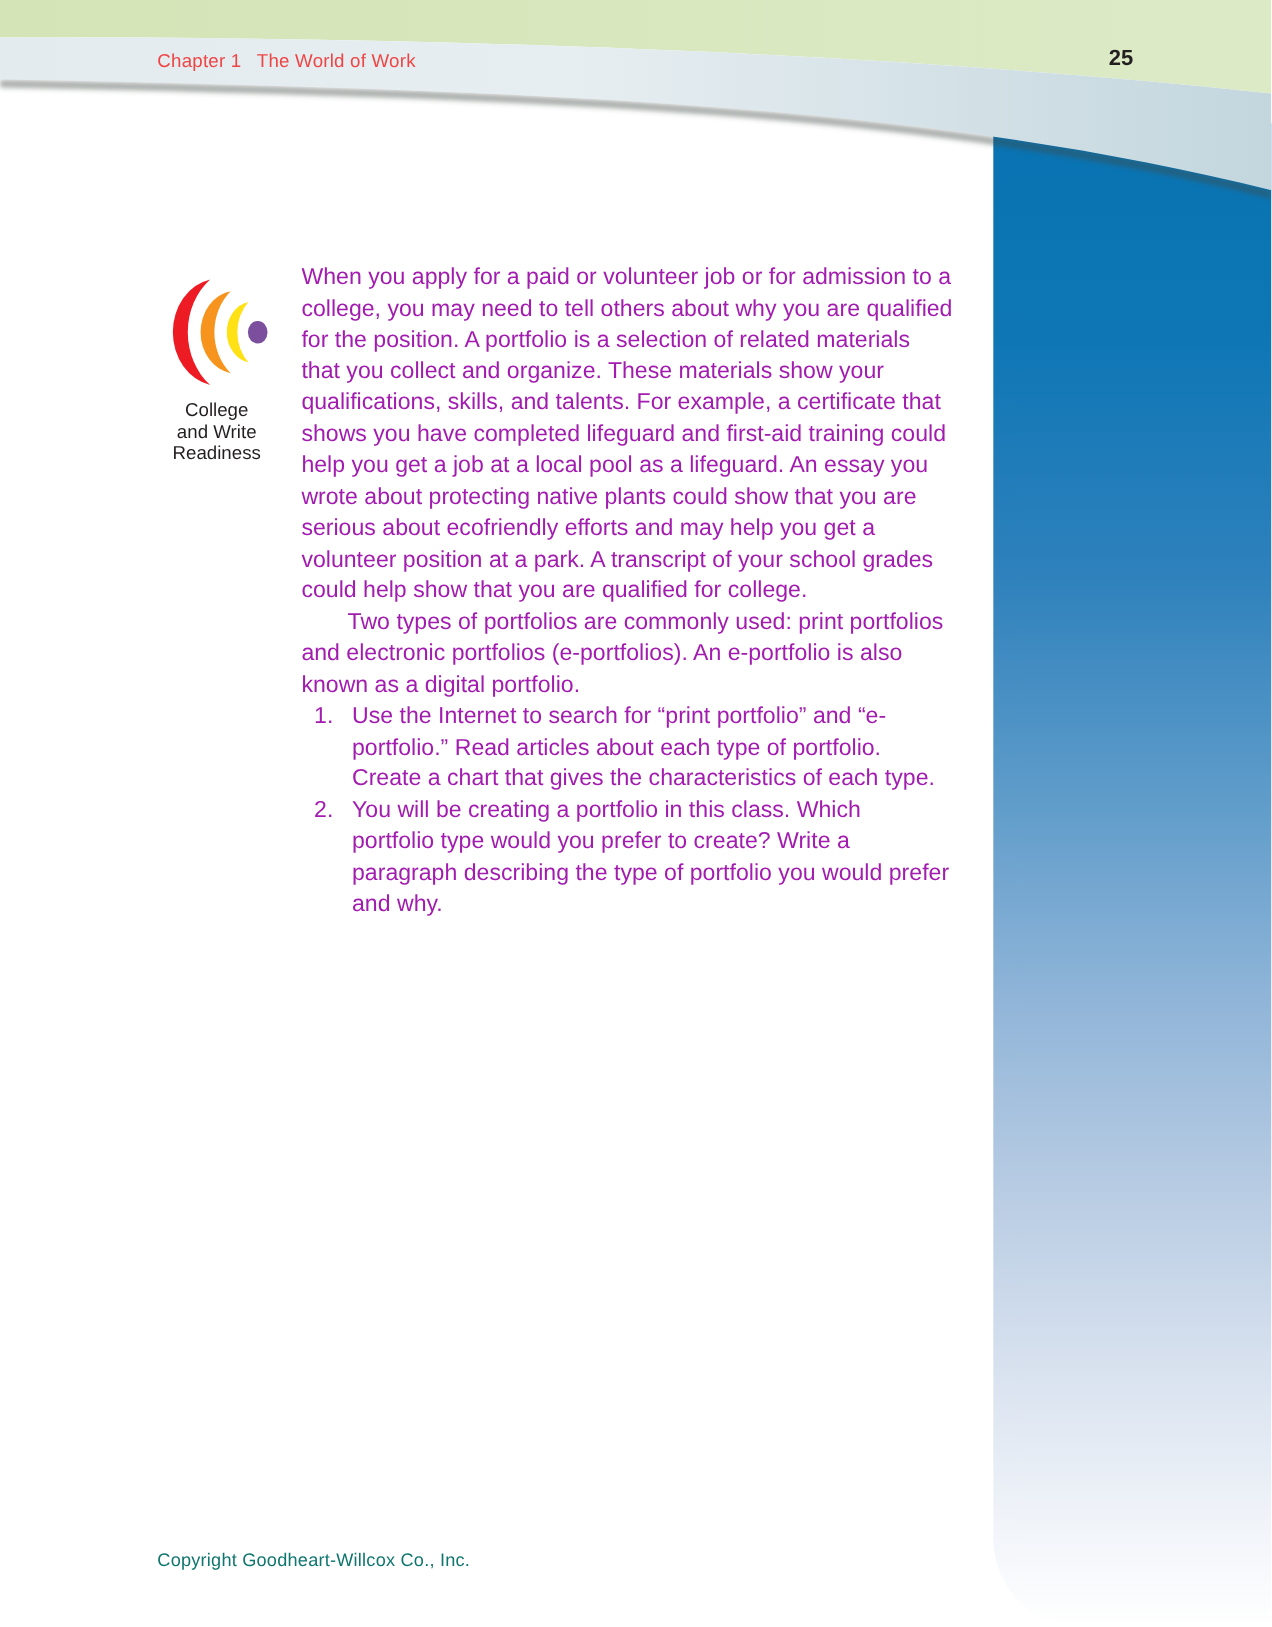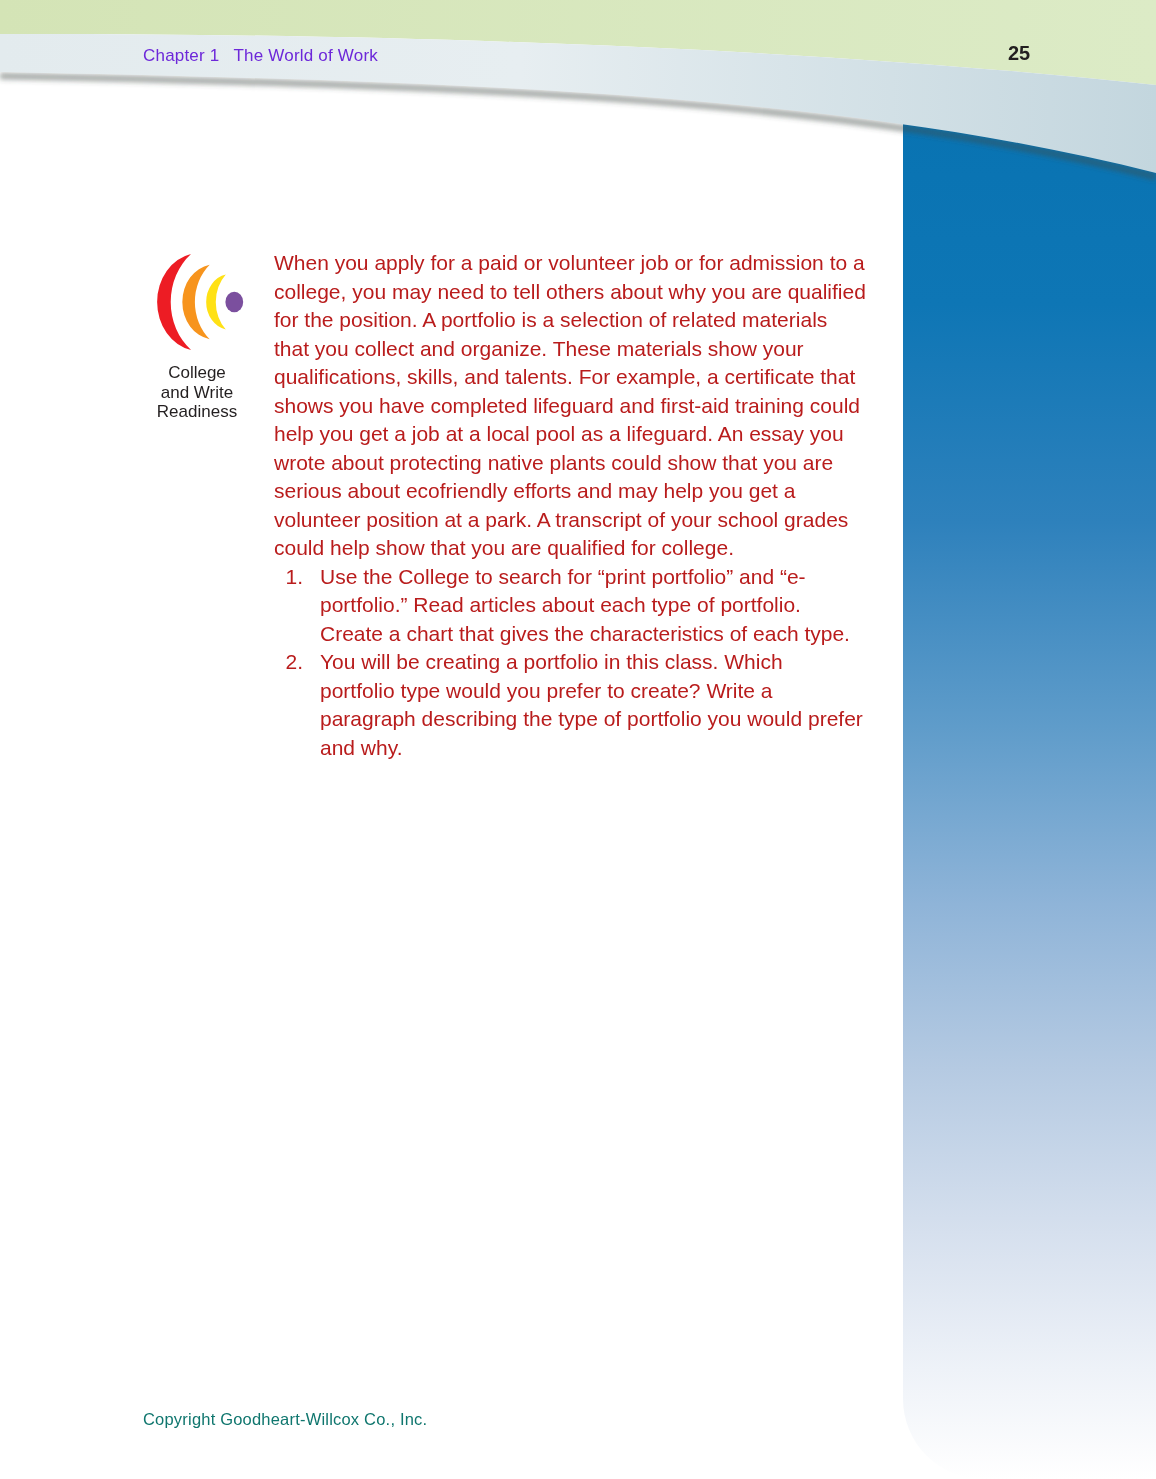--- a/index.html
+++ b/index.html
@@ -40,21 +40,21 @@
     left: 0; top: 0;
     width: 1156px;
     height: 210px;
   }
 
   .chapter-line {
     position: absolute;
     left: 143px;
     top: 46px;
     font-size: 17px;
-    color: #6d28d9;
+    color: #ef4444;
     letter-spacing: 0.2px;
     white-space: pre;
   }
   .chapter-line .sep { display: inline-block; width: 14px; }
 
   .page-number {
     position: absolute;
     left: 1008px;
     top: 42px;
     font-size: 20px;
@@ -86,25 +86,25 @@
     font-size: 17px;
     font-weight: normal;
     line-height: 19.5px;
     color: #231f20;
     width: 104px;
   }
 
   .body-col {
     position: absolute;
     left: 274px;
-    top: 249px;
+    top: 238px;
     width: 592px;
     font-size: 21px;
     line-height: 28.5px;
-    color: #b91c1c;
+    color: #a21caf;
   }
   .body-col p { margin: 0; }
   .para-indent { text-indent: 42px; }
 
   .num-list { margin-top: 0; }
   .num-item { display: flex; }
   .num-item .num {
     width: 29px;
     flex: 0 0 29px;
     text-align: right;
@@ -167,24 +167,25 @@
     </svg>
     <div class="ccr-caption">
       <div>College</div>
       <div>and Write</div>
       <div>Readiness</div>
     </div>
   </div>
 
   <div class="body-col">
     <p>When you apply for a paid or volunteer job or for admission to a college, you may need to tell others about why you are qualified for the position. A portfolio is a selection of related materials that you collect and organize. These materials show your qualifications, skills, and talents. For example, a certificate that shows you have completed lifeguard and first-aid training could help you get a job at a local pool as a lifeguard. An essay you wrote about protecting native plants could show that you are serious about ecofriendly efforts and may help you get a volunteer position at a park. A transcript of your school grades could help show that you are qualified for college.</p>
+    <p class="para-indent">Two types of portfolios are commonly used: print portfolios and electronic portfolios (e-portfolios). An e-portfolio is also known as a digital portfolio.</p>
     <div class="num-list">
       <div class="num-item">
         <div class="num">1.</div>
-        <div class="itxt">Use the College to search for “print portfolio” and “e-portfolio.” Read articles about each type of portfolio. Create a chart that gives the characteristics of each type.</div>
+        <div class="itxt">Use the Internet to search for “print portfolio” and “e-portfolio.” Read articles about each type of portfolio. Create a chart that gives the characteristics of each type.</div>
       </div>
       <div class="num-item">
         <div class="num">2.</div>
         <div class="itxt">You will be creating a portfolio in this class. Which portfolio type would you prefer to create? Write a paragraph describing the type of portfolio you would prefer and why.</div>
       </div>
     </div>
   </div>
 
   <div class="footer-line">Copyright Goodheart-Willcox Co., Inc.</div>
 

